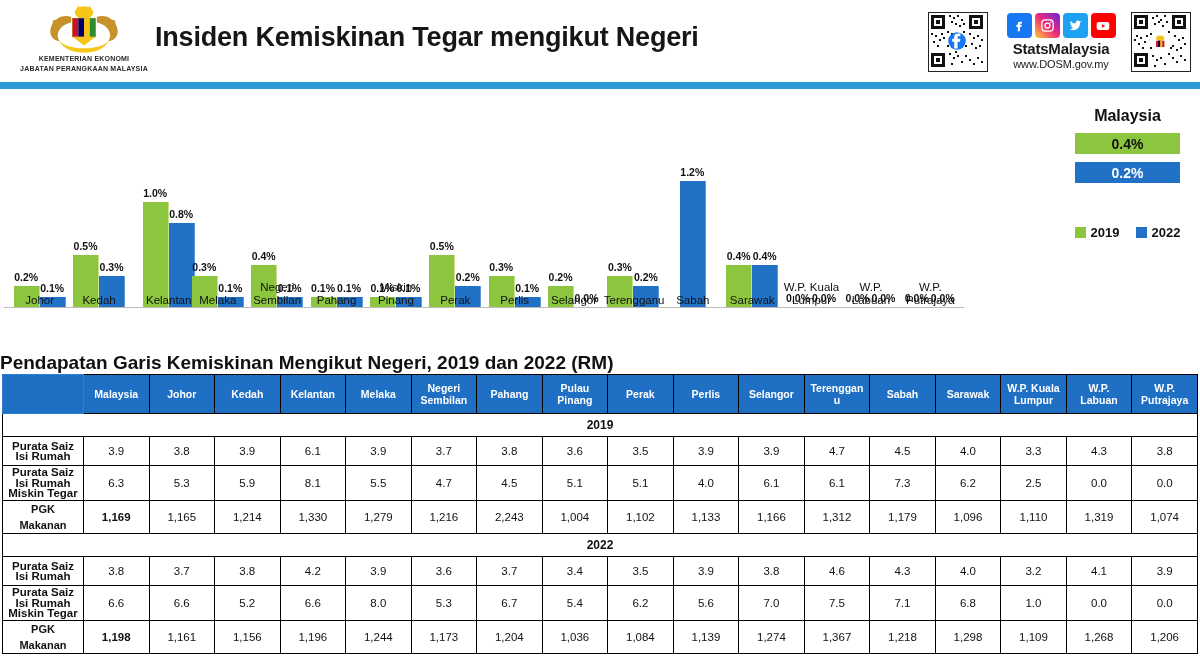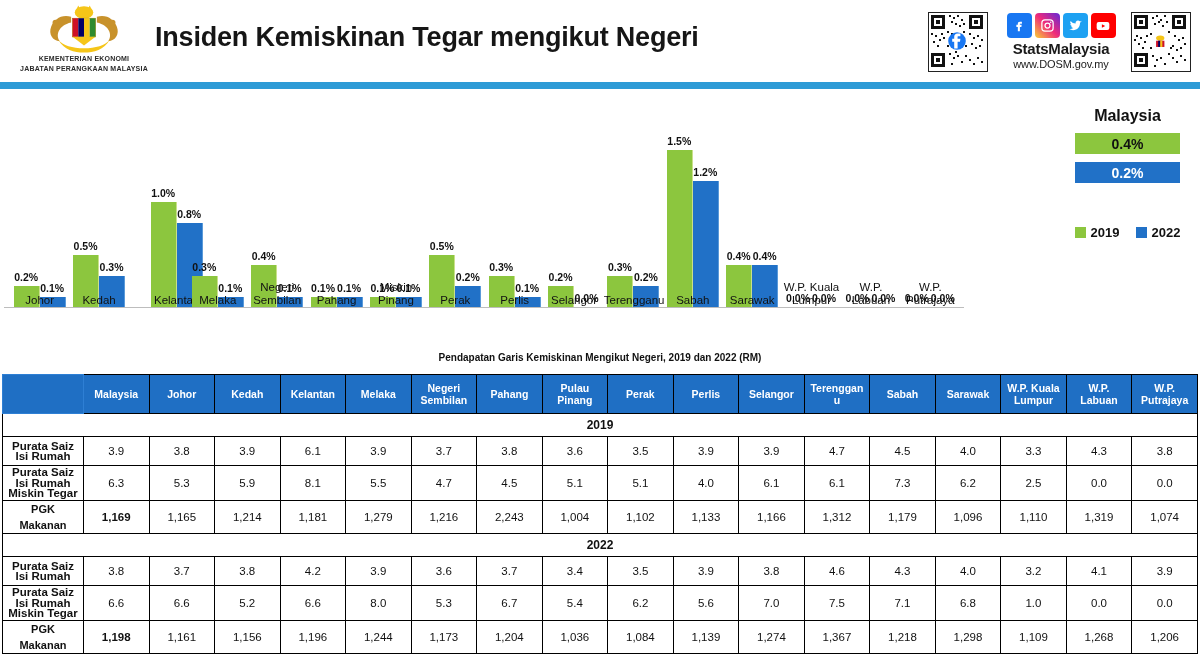--- a/index.html
+++ b/index.html
@@ -72,22 +72,22 @@
   .pv-green{background:#8CC63E;color:#111;}
   .pv-blue{background:#2171C7;color:#fff;}
   .legend{display:flex;gap:16px;justify-content:center;margin-top:42px;}
   .lg{display:flex;align-items:center;gap:5px;font-size:13px;font-weight:bold;color:#111;}
   .swatch{width:11px;height:11px;display:inline-block;}
   .sw-g{background:#8CC63E;}
   .sw-b{background:#2171C7;}
 
   
   .tbl-title{
-    position:absolute;left:0;top:352px;width:1200px;text-align:center;
-    font-size:10px;font-weight:bold;color:#111;
+    position:absolute;left:0;top:352px;width:1200px;
+    font-size:19px;font-weight:bold;color:#111;
   }
   table.grid{
     position:absolute;left:2px;top:374px;
     width:1196px;border-collapse:collapse;
     table-layout:fixed;
   }
   table.grid th,table.grid td{
     border:1px solid #000;
     text-align:center;vertical-align:middle;
     font-size:11.5px;color:#111;
@@ -309,21 +309,21 @@
           <div class="bars">
             <div class="bar g" style="height: 52.5px;">
               <span class="val">0.5%</span>
             </div>
             <div class="bar b" style="height: 31.5px;">
               <span class="val">0.3%</span>
             </div>
           </div>
           <div class="cat">Kedah</div>
         </div>
-        <div class="group" style="left: 143px; width: 59.375px; align-items: flex-end;">
+        <div class="group" style="left: 135px; width: 59.375px; align-items: flex-end;">
           <div class="bars">
             <div class="bar g" style="height: 105px;">
               <span class="val">1.0%</span>
             </div>
             <div class="bar b" style="height: 84px;">
               <span class="val">0.8%</span>
             </div>
           </div>
           <div class="cat">Kelantan</div>
         </div>
@@ -410,23 +410,20 @@
               <span class="val">0.3%</span>
             </div>
             <div class="bar b" style="height: 21px;">
               <span class="val">0.2%</span>
             </div>
           </div>
           <div class="cat">Terengganu</div>
         </div>
         <div class="group" style="left: 659.125px; width: 59.375px;">
           <div class="bars">
-            <div class="bar g" style="height: 157.5px;">
-              <span class="val">1.5%</span>
-            </div>
             <div class="bar b" style="height: 126px;">
               <span class="val">1.2%</span>
             </div>
           </div>
           <div class="cat">Sabah</div>
         </div>
         <div class="group" style="left: 718.5px; width: 59.375px;">
           <div class="bars">
             <div class="bar g" style="height: 42px;">
               <span class="val">0.4%</span>
@@ -555,21 +552,21 @@
           <td class="num tall">6.2</td>
           <td class="num tall">2.5</td>
           <td class="num tall">0.0</td>
           <td class="num tall">0.0</td>
         </tr>
         <tr>
           <td class="rowhead big">PGK<br>Makanan</td>
           <td class="num bold">1,169</td>
           <td class="num">1,165</td>
           <td class="num">1,214</td>
-          <td class="num">1,181</td>
+          <td class="num">1,330</td>
           <td class="num">1,279</td>
           <td class="num">1,216</td>
           <td class="num">2,243</td>
           <td class="num">1,004</td>
           <td class="num">1,102</td>
           <td class="num">1,133</td>
           <td class="num">1,166</td>
           <td class="num">1,312</td>
           <td class="num">1,179</td>
           <td class="num">1,096</td>

